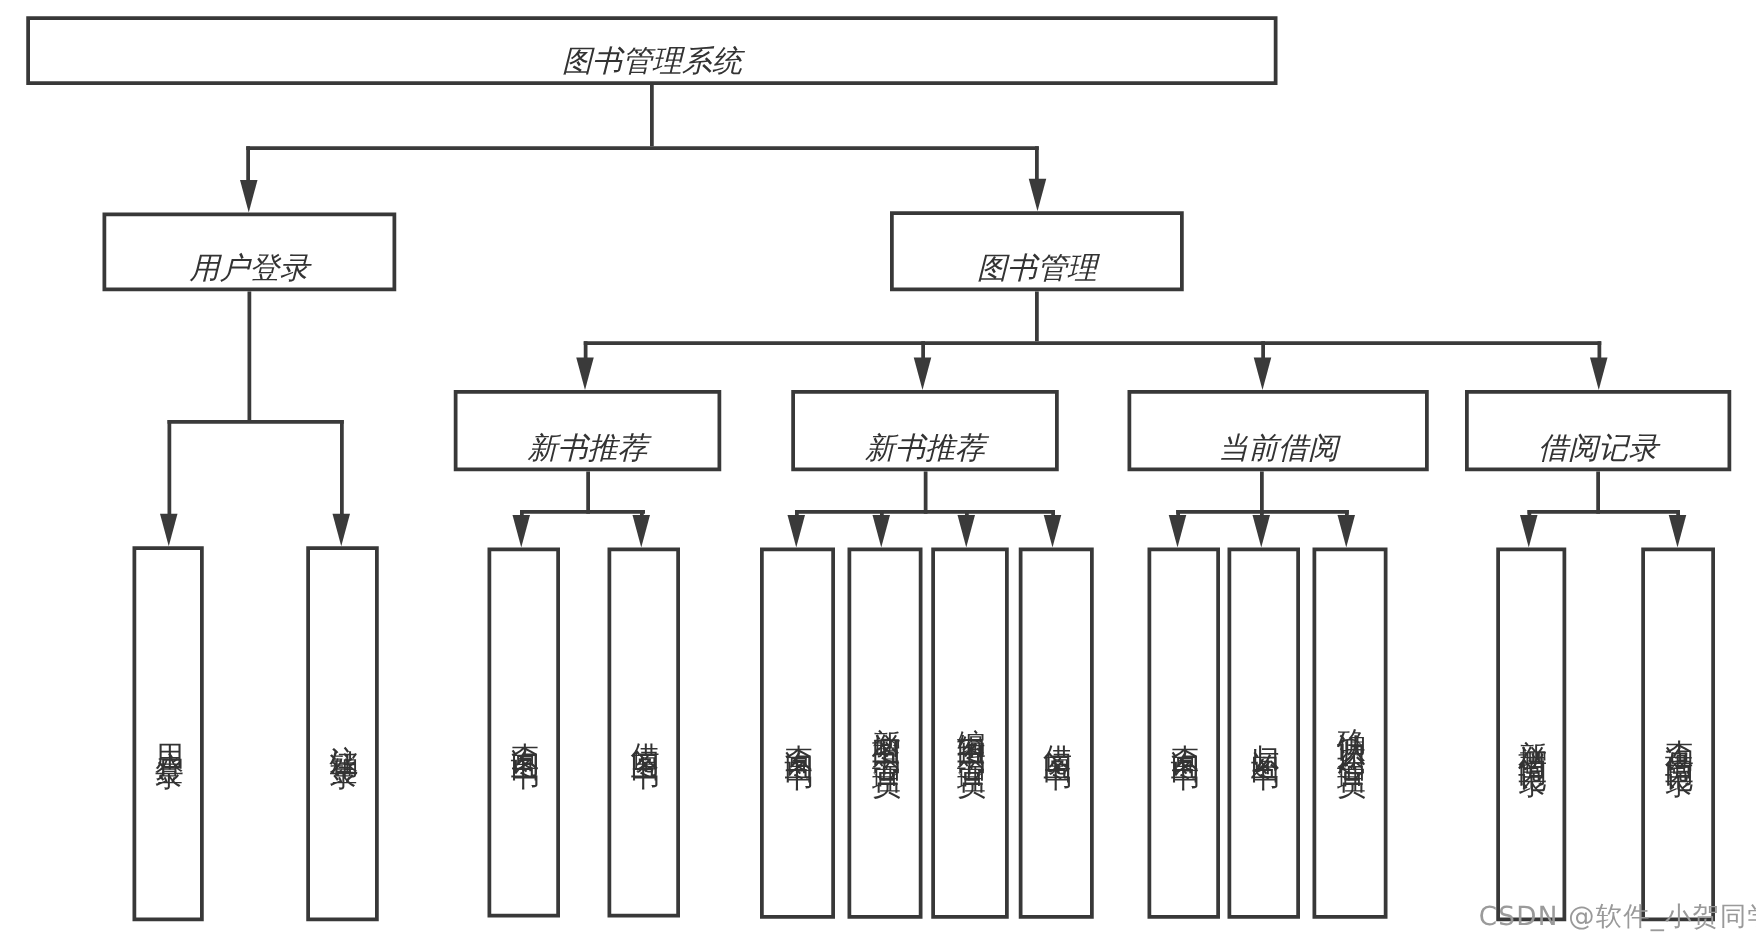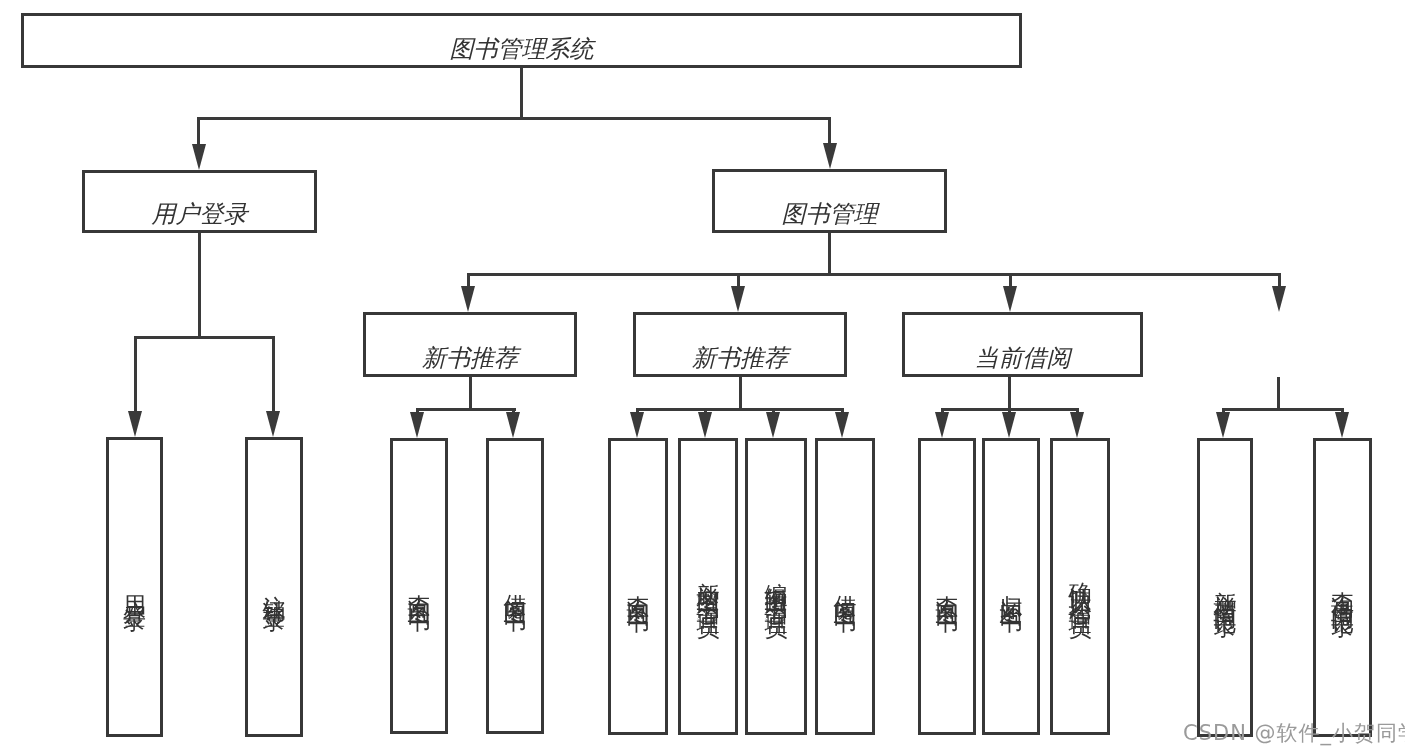--- a/index.html
+++ b/index.html
@@ -103,20 +103,23 @@
 
   <div class="hbox" style="left:712px;top:169px;width:235px;height:64px">
     <span>图书管理</span>
   </div>
   <div class="hbox" style="left:633px;top:312px;width:214px;height:65px">
     <span>新书推荐</span>
   </div>
   <div class="hbox" style="left:902px;top:312px;width:241px;height:65px">
     <span>当前借阅</span>
   </div>
+  <div class="hbox" style="left:1172px;top:312px;width:213px;height:65px">
+    <span>借阅记录</span>
+  </div>
 
   <div class="vbox" style="left:106px;top:437px;width:57px;height:300px">
     <span>用户登录</span>
   </div>
   <div class="vbox" style="left:245px;top:437px;width:58px;height:300px">
     <span>注销登录</span>
   </div>
 
   <div class="vbox" style="left:390px;top:438px;width:58px;height:296px">
     <span>查询图书</span>

